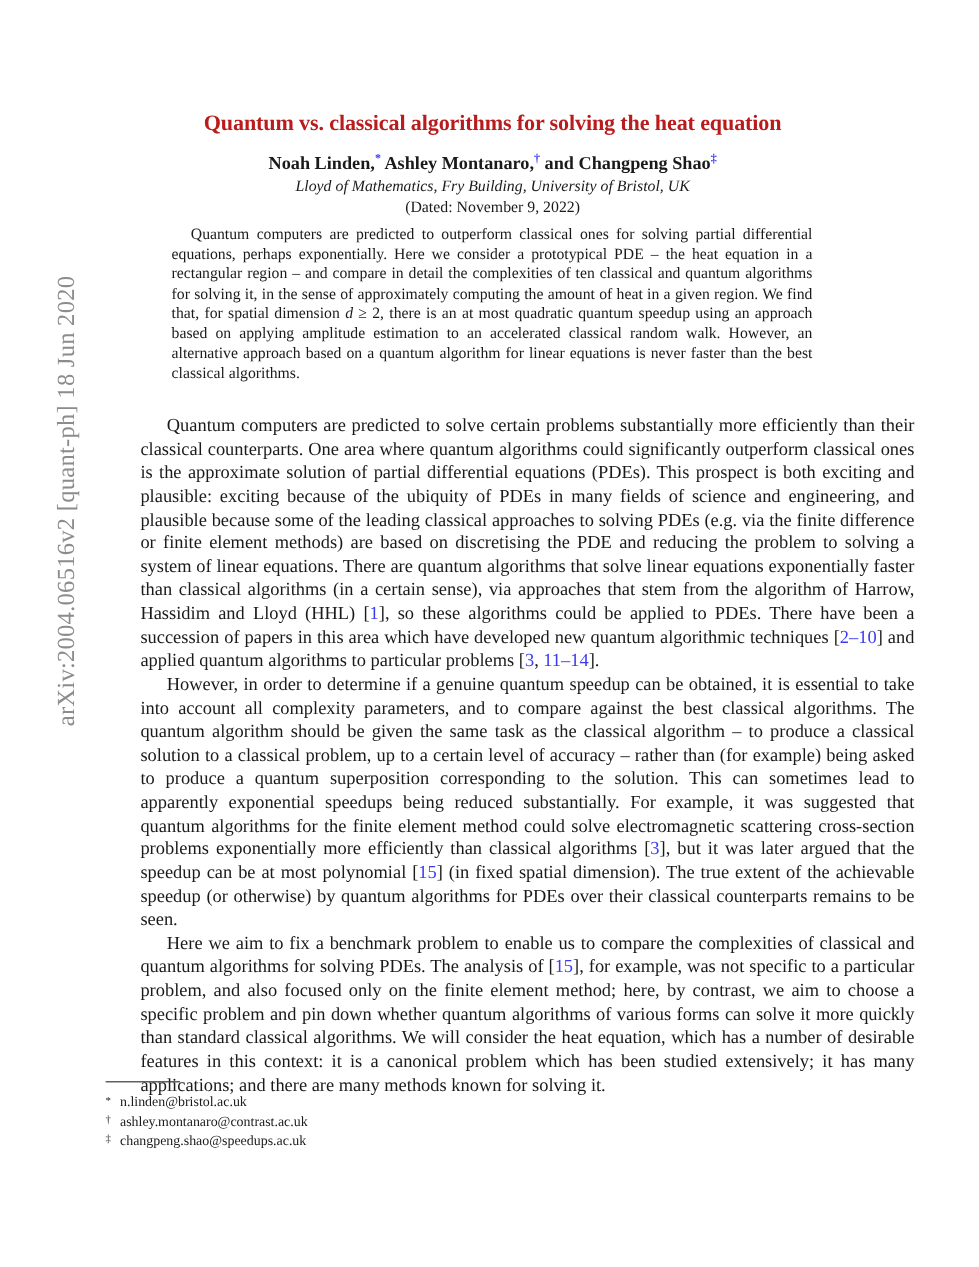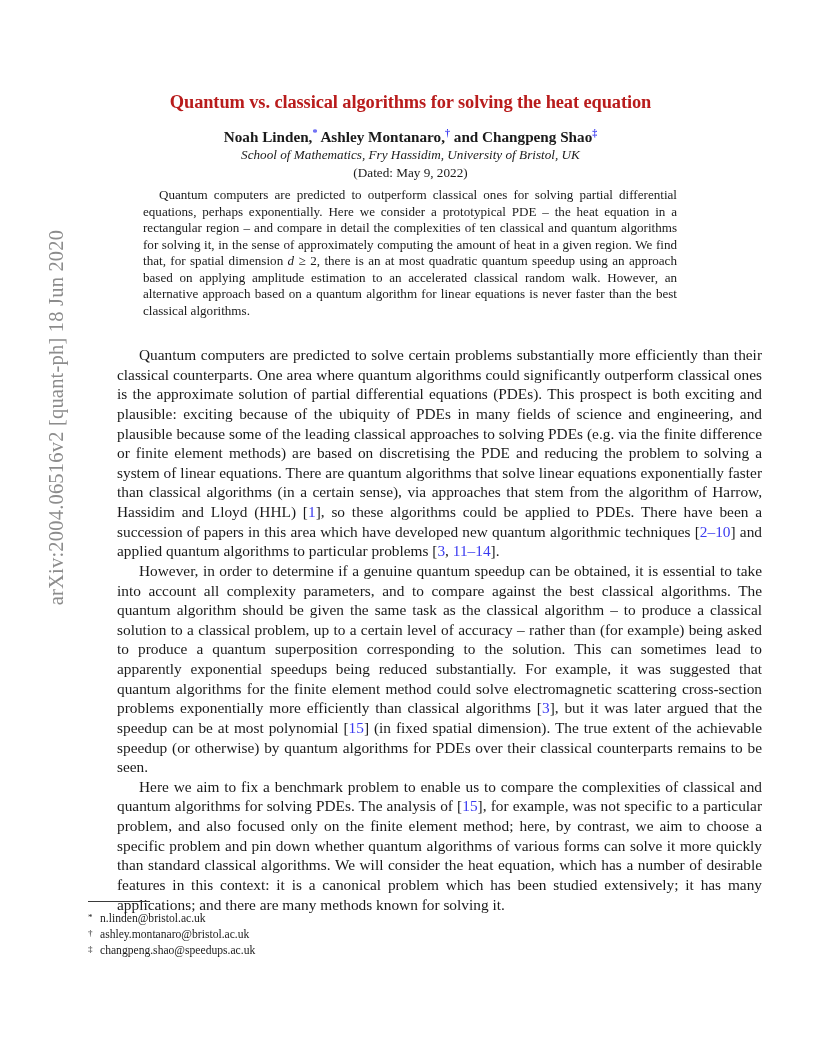--- a/index.html
+++ b/index.html
@@ -168,37 +168,37 @@
 
   <div class="title">Quantum vs. classical algorithms for solving the heat equation</div>
 
   <div class="authors">
     <span>Noah Linden,</span><sup class="fnmark">*</sup>
     <span>Ashley Montanaro,</span><sup class="fnmark">†</sup>
     <span>and</span>
     <span>Changpeng Shao</span><sup class="fnmark">‡</sup>
   </div>
 
-  <div class="affiliation">School of Mathematics, Fry Hassidim, University of Bristol, UK</div>
-
-  <div class="dateline">(Dated: May 9, 2022)</div>
+  <div class="affiliation">Lloyd of Mathematics, Fry Building, University of Bristol, UK</div>
+
+  <div class="dateline">(Dated: November 9, 2022)</div>
 
   <div class="abstract">
     <p><span>Quantum computers are predicted to outperform classical ones for solving partial differential equations, perhaps exponentially. Here we consider a prototypical PDE – the heat equation in a rectangular region – and compare in detail the complexities of ten classical and quantum algorithms for solving it, in the sense of approximately computing the amount of heat in a given region. We find that, for spatial dimension </span><span class="mathit">d</span><span> ≥ 2</span><span>, there is an at most quadratic quantum speedup using an approach based on applying amplitude estimation to an accelerated classical random walk. However, an alternative approach based on a quantum algorithm for linear equations is never faster than the best classical algorithms.</span></p>
   </div>
 
   <div class="body">
     <p><span>Quantum computers are predicted to solve certain problems substantially more efficiently than their classical counterparts. One area where quantum algorithms could significantly outperform classical ones is the approximate solution of partial differential equations (PDEs). This prospect is both exciting and plausible: exciting because of the ubiquity of PDEs in many fields of science and engineering, and plausible because some of the leading classical approaches to solving PDEs (e.g. via the finite difference or finite element methods) are based on discretising the PDE and reducing the problem to solving a system of linear equations. There are quantum algorithms that solve linear equations exponentially faster than classical algorithms (in a certain sense), via approaches that stem from the algorithm of Harrow, Hassidim and Lloyd (HHL) [</span><span class="cite">1</span><span>], so these algorithms could be applied to PDEs. There have been a succession of papers in this area which have developed new quantum algorithmic techniques [</span><span class="cite">2–10</span><span>] and applied quantum algorithms to particular problems [</span><span class="cite">3</span><span>, </span><span class="cite">11–14</span><span>].</span></p>
 
     <p><span>However, in order to determine if a genuine quantum speedup can be obtained, it is essential to take into account all complexity parameters, and to compare against the best classical algorithms. The quantum algorithm should be given the same task as the classical algorithm – to produce a classical solution to a classical problem, up to a certain level of accuracy – rather than (for example) being asked to produce a quantum superposition corresponding to the solution. This can sometimes lead to apparently exponential speedups being reduced substantially. For example, it was suggested that quantum algorithms for the finite element method could solve electromagnetic scattering cross-section problems exponentially more efficiently than classical algorithms [</span><span class="cite">3</span><span>], but it was later argued that the speedup can be at most polynomial [</span><span class="cite">15</span><span>] (in fixed spatial dimension). The true extent of the achievable speedup (or otherwise) by quantum algorithms for PDEs over their classical counterparts remains to be seen.</span></p>
 
     <p><span>Here we aim to fix a benchmark problem to enable us to compare the complexities of classical and quantum algorithms for solving PDEs. The analysis of [</span><span class="cite">15</span><span>], for example, was not specific to a particular problem, and also focused only on the finite element method; here, by contrast, we aim to choose a specific problem and pin down whether quantum algorithms of various forms can solve it more quickly than standard classical algorithms. We will consider the heat equation, which has a number of desirable features in this context: it is a canonical problem which has been studied extensively; it has many applications; and there are many methods known for solving it.</span></p>
   </div>
 
   <div class="footnote-rule"></div>
 
   <div class="footnotes">
     <span class="fn"><span class="sym">*</span><span>n.linden@bristol.ac.uk</span></span>
-    <span class="fn"><span class="sym">†</span><span>ashley.montanaro@bristol.ac.uk</span></span>
+    <span class="fn"><span class="sym">†</span><span>ashley.montanaro@contrast.ac.uk</span></span>
     <span class="fn"><span class="sym">‡</span><span>changpeng.shao@speedups.ac.uk</span></span>
   </div>
 
 </div>
 
 </body></html>

